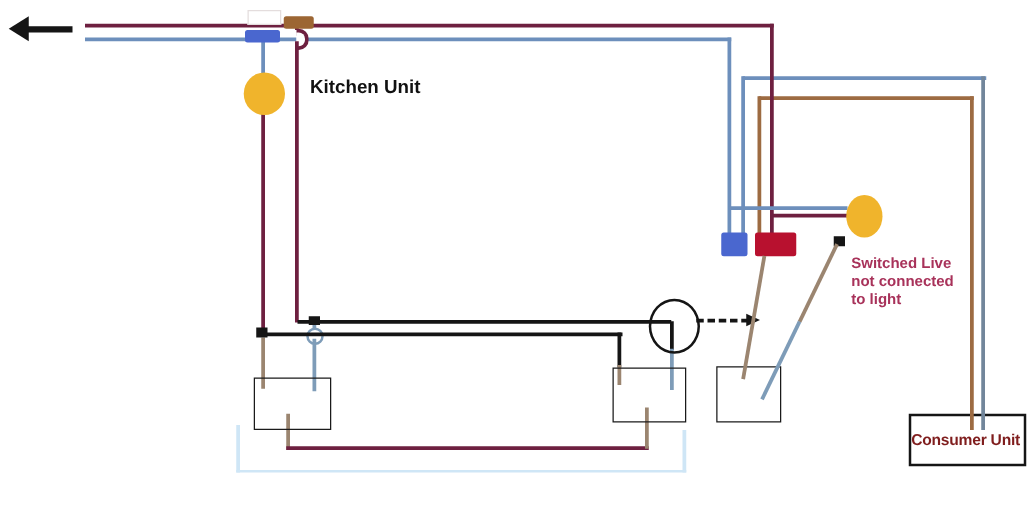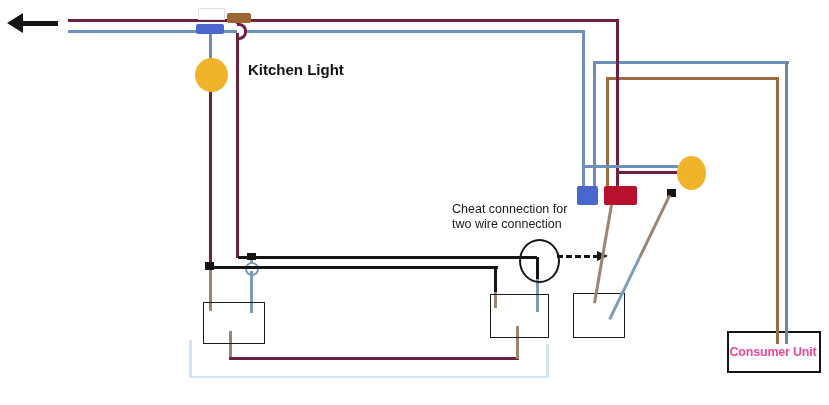--- a/index.html
+++ b/index.html
@@ -72,35 +72,35 @@
   <div class="wh maroon" style="left:617px;top:171px;width:61px"></div>
 
   <div class="box" style="left:203px;top:302px;width:60px;height:40px"></div>
   <div class="box" style="left:490px;top:294px;width:57px;height:42px"></div>
   <div class="box" style="left:573px;top:293px;width:50px;height:43px"></div>
   <div class="abs" style="left:519px;top:239px;width:37px;height:40px;border:2px solid var(--line-black);border-radius:50%"></div>
 
   <div class="abs" style="left:727px;top:331px;width:94px;height:42px;border:2.5px solid var(--line-black);box-sizing:border-box"></div>
   <div class="wv brown" style="left:776px;top:77px;height:267px"></div>
   <div class="wv cublue" style="left:785px;top:61px;height:283px"></div>
-  <div class="lbl" style="left:729px;top:345px;width:88px;text-align:center;font-size:12.5px;font-weight:bold;color:#ec4899;letter-spacing:-0.2px">Consumer Unit</div>
+  <div class="lbl" style="left:729px;top:345px;width:88px;font-size:12.5px;font-weight:bold;color:#7f1d1d;letter-spacing:-0.2px">Consumer Unit</div>
 
   <div class="abs" style="left:198px;top:8px;width:25px;height:10px;background:#fff;border:1px solid #e4dddd"></div>
   <div class="abs" style="left:227px;top:13px;width:24px;height:10px;background:var(--brown-block);border-radius:2px"></div>
   <div class="abs" style="left:196px;top:24px;width:28px;height:10px;background:var(--blue-block);border-radius:2px"></div>
   <div class="abs" style="left:577px;top:186px;width:21px;height:19px;background:var(--blue-block);border-radius:2px"></div>
   <div class="abs" style="left:604px;top:186px;width:33px;height:19px;background:var(--crimson-block);border-radius:2px"></div>
 
   <div class="abs" style="left:195px;top:58px;width:33px;height:34px;border-radius:50%;background:var(--bulb-yellow)"></div>
   <div class="abs" style="left:677px;top:156px;width:29px;height:34px;border-radius:50%;background:var(--bulb-yellow)"></div>
 
   <div class="abs blk" style="left:667px;top:189px;width:9px;height:8px"></div>
   <div class="lever gbrown" style="left:613px;top:205px;width:100px;transform:rotate(99.8deg)"></div>
   <div class="lever gbrown" style="left:671px;top:196px;width:69px;transform:rotate(115.8deg)"></div>
   <div class="lever lsteel" style="left:641px;top:258px;width:69px;transform:rotate(115.8deg)"></div>
 
   <div class="abs" style="left:20px;top:21px;width:38px;height:5px;background:var(--line-black)"></div>
   <div class="abs" style="left:7px;top:13px;width:0;height:0;border-right:16px solid var(--line-black);border-top:10px solid transparent;border-bottom:10px solid transparent"></div>
 
-  <div class="lbl" style="left:248px;top:61px;width:140px;font-size:15px;font-weight:bold;color:#111">Kitchen Light</div>
-  <div class="lbl" style="left:452px;top:202px;width:122px;font-size:12.5px;line-height:14.5px;color:#1a1a1a">Cheat connection for two wire connection</div>
+  <div class="lbl" style="left:248px;top:61px;width:140px;font-size:15px;font-weight:bold;color:#111">Kitchen Unit</div>
+  <div class="lbl" style="left:681px;top:203px;width:86px;font-size:12px;line-height:14.5px;font-weight:bold;color:var(--crimson-text)">Switched Live not connected to light</div>
 
 </div>
 
 </body></html>

